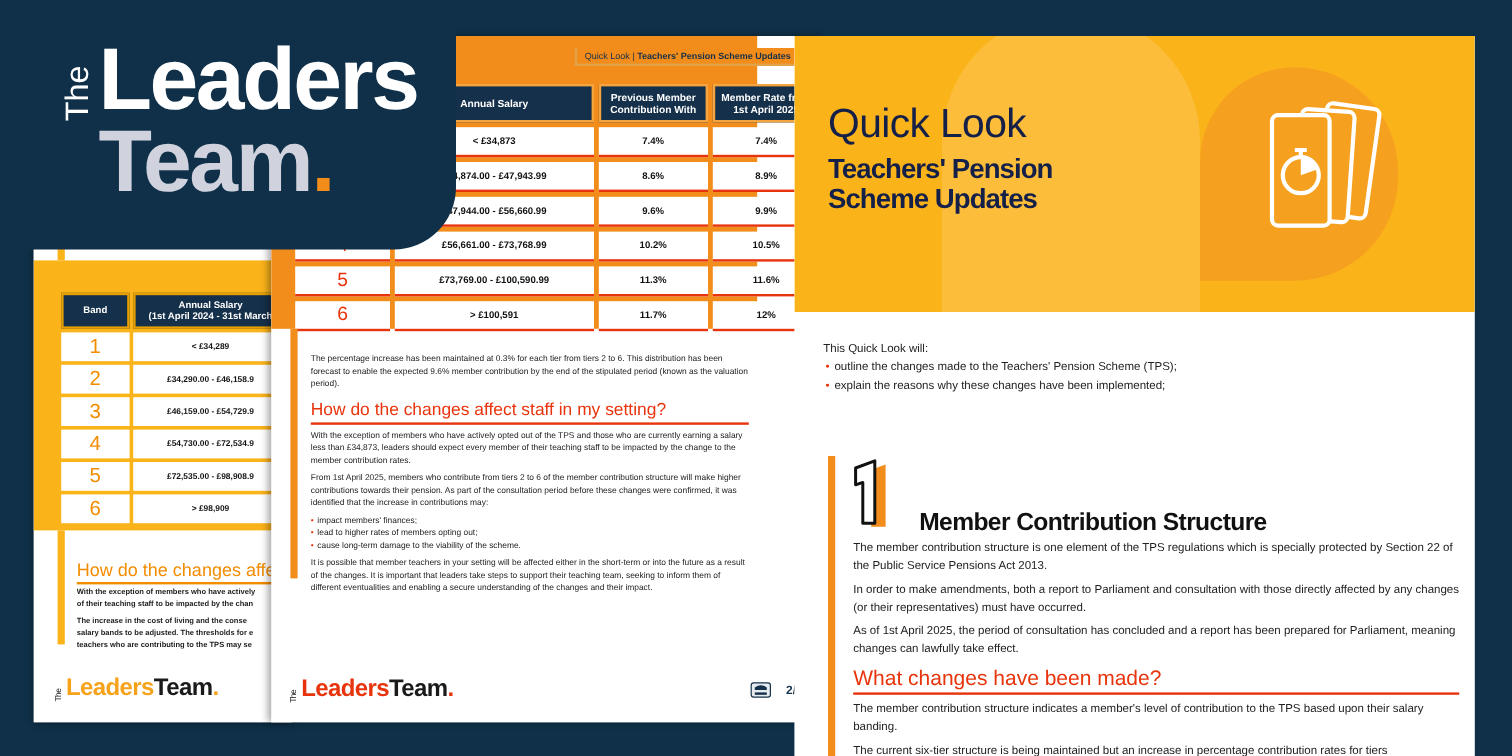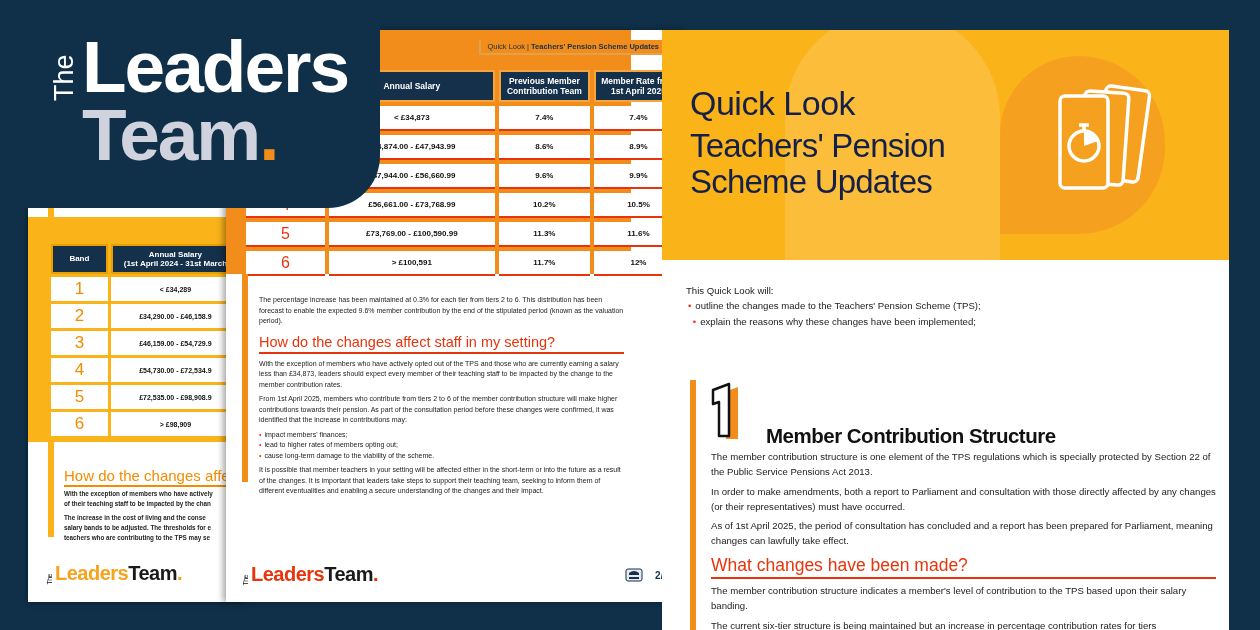--- a/index.html
+++ b/index.html
@@ -82,26 +82,26 @@
   .logo-card .team .dot { color:#f28c1a; }
 
   
   .page-right {
     position:absolute; left:662px; top:30px; width:567px; height:600px; background:#fff; overflow:hidden;
   }
   .cover { position:absolute; left:0; top:0; width:567px; height:230px; background:#fbb31a; overflow:hidden; }
   .cover .shape-light { position:absolute; left:123px; top:-20px; width:215px; height:270px; background:#fcbe3a; border-radius: 110px 110px 0 0; }
   .cover .shape-circle2 { position:absolute; left:338px; top:26px; width:165px; height:178px; background:#f5a11f; border-radius: 82px 90px 90px 0; }
   .cover .kicker { position:absolute; left:28px; top:54px; font-size:34px; color:#152049; font-weight:normal; letter-spacing:-0.5px; }
-  .cover .title { position:absolute; left:28px; top:98px; font-size:33px; color:#152049; font-weight:normal; line-height:1.1; letter-spacing:-0.8px; }
+  .cover .title { position:absolute; left:28px; top:98px; font-size:23px; color:#152049; font-weight:bold; line-height:1.1; letter-spacing:-0.8px; }
   .cover .cards-icon { position:absolute; left:380px; top:50px; width:130px; height:115px; }
 
   .intro { position:absolute; left:24px; top:253px; font-size:9.6px; color:#222; line-height:1.6; }
   .intro ul { list-style:none; }
-  .intro li { padding-left:2px;text-align:center; }
+  .intro li { padding-left:2px; }
   .intro li::before { content:"•"; color:#e8340c; margin-right:4px; }
 
   .sec-bar { position:absolute; left:28px; top:350px; width:6px; height:250px; background:#f28c1a; }
   .sec-num { position:absolute; left:45px; top:350px; width:40px; height:62px; }
   .sec-title { position:absolute; left:104px; top:394px; font-size:20.5px; font-weight:bold; color:#111; letter-spacing:-0.5px; }
   .sec-body { position:absolute; left:49px; top:420px; width:505px; font-size:9.6px; color:#222; line-height:1.55; }
   .sec-body p { margin-bottom:5px; }
   .sec-body .h2 { font-size:17.5px; color:#e8340c; border-bottom:2px solid #e8340c; margin:6px 0 5px; padding-bottom:1px; line-height:1.2; }
 </style>
 </head>
@@ -171,21 +171,21 @@
     <span class="sep">|</span>
     <span class="b">Teachers' Pension Scheme Updates</span>
   </div>
   <table class="tbl-mid">
     <thead>
       <tr>
         <th>Band</th>
         <th>Annual Salary</th>
         <th>
             <div>Previous Member</div>
-            <div>Contribution Team</div>
+            <div>Contribution With</div>
           </th>
         <th>
             <div>Member Rate from</div>
             <div>1st April 2025</div>
           </th>
       </tr>
     </thead>
     <tbody>
       <tr>
           <td class="band">1</td>

